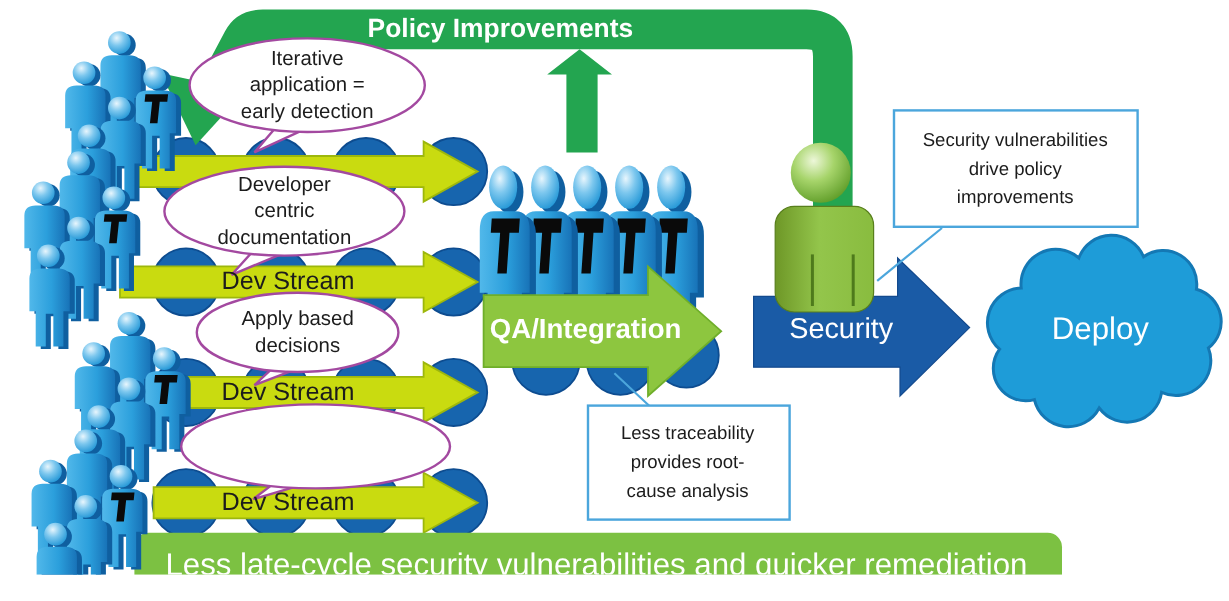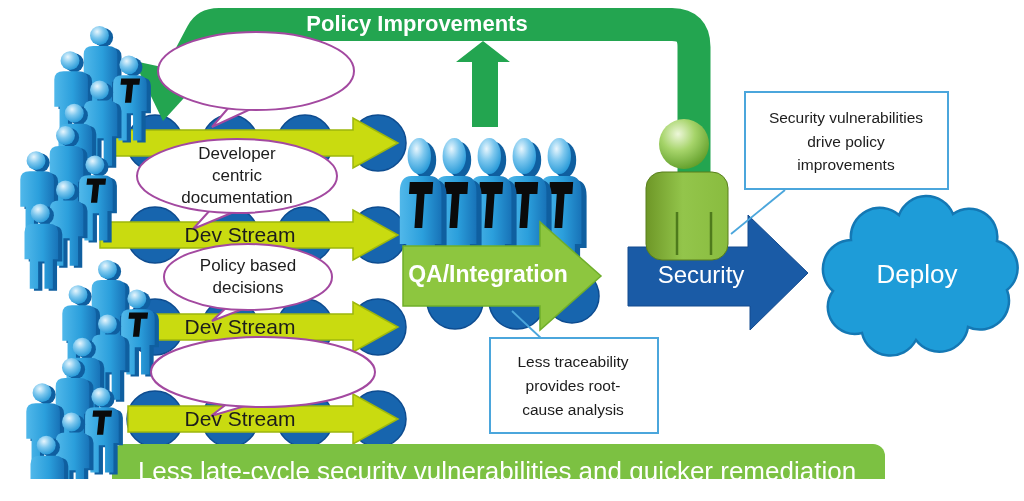--- a/index.html
+++ b/index.html
@@ -157,27 +157,32 @@
   <rect x="490" y="338" width="168" height="95" fill="#ffffff" stroke="#4BA6DC" stroke-width="2"></rect>
 </svg>
 
 <div class="lbl white" style="left:417px;top:24px;font-size:22px;font-weight:600;">Policy Improvements</div>
 
 <div class="lbl dark" style="left:240px;top:143px;font-size:21px;"></div>
 <div class="lbl dark" style="left:240px;top:235px;font-size:21px;">Dev Stream</div>
 <div class="lbl dark" style="left:240px;top:327px;font-size:21px;">Dev Stream</div>
 <div class="lbl dark" style="left:240px;top:419px;font-size:21px;">Dev Stream</div>
 
+<div class="lbl lines dark" style="left:256px;top:71px;font-size:17px;line-height:22px;">
+  <span>Iterative</span>
+  <span>application =</span>
+  <span>early detection</span>
+</div>
 <div class="lbl lines dark" style="left:237px;top:176px;font-size:17px;line-height:22px;">
   <span>Developer</span>
   <span>centric</span>
   <span>documentation</span>
 </div>
 <div class="lbl lines dark" style="left:248px;top:277px;font-size:17px;line-height:22px;">
-  <span>Policy based</span>
+  <span>Apply based</span>
   <span>decisions</span>
 </div>
 
 <div class="lbl white" style="left:488px;top:274px;font-size:23px;font-weight:600;">QA/Integration</div>
 <div class="lbl white" style="left:701px;top:275px;font-size:24px;">Security</div>
 <div class="lbl white" style="left:917px;top:274px;font-size:26px;">Deploy</div>
 
 <div class="lbl lines dark" style="left:846px;top:141px;font-size:15.5px;line-height:23.5px;text-align:center;">
   <span>Security vulnerabilities</span>
   <span>drive policy</span>

